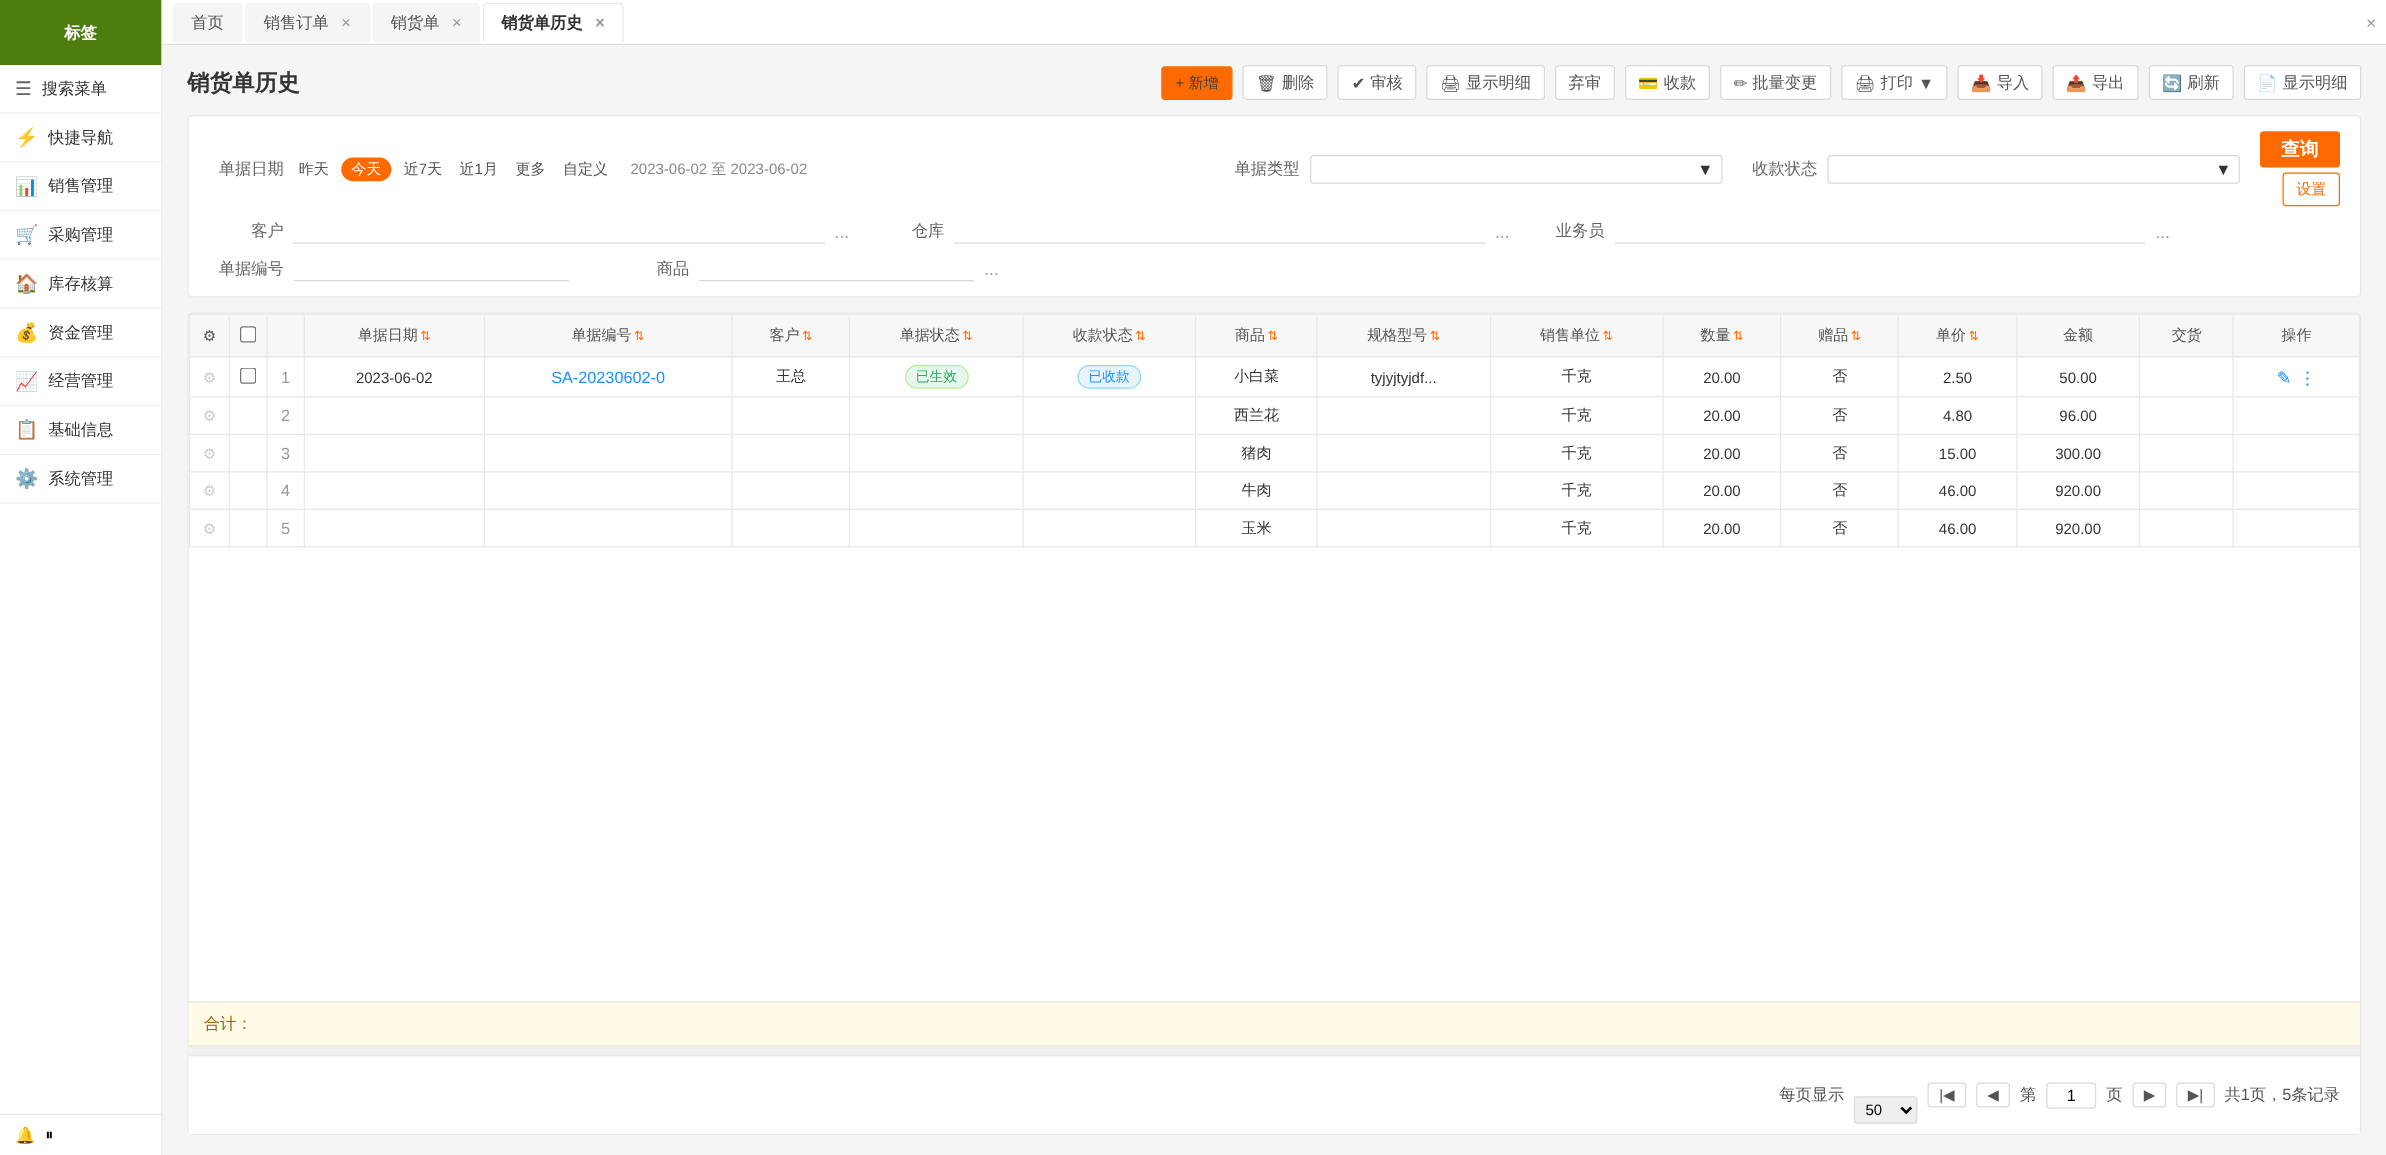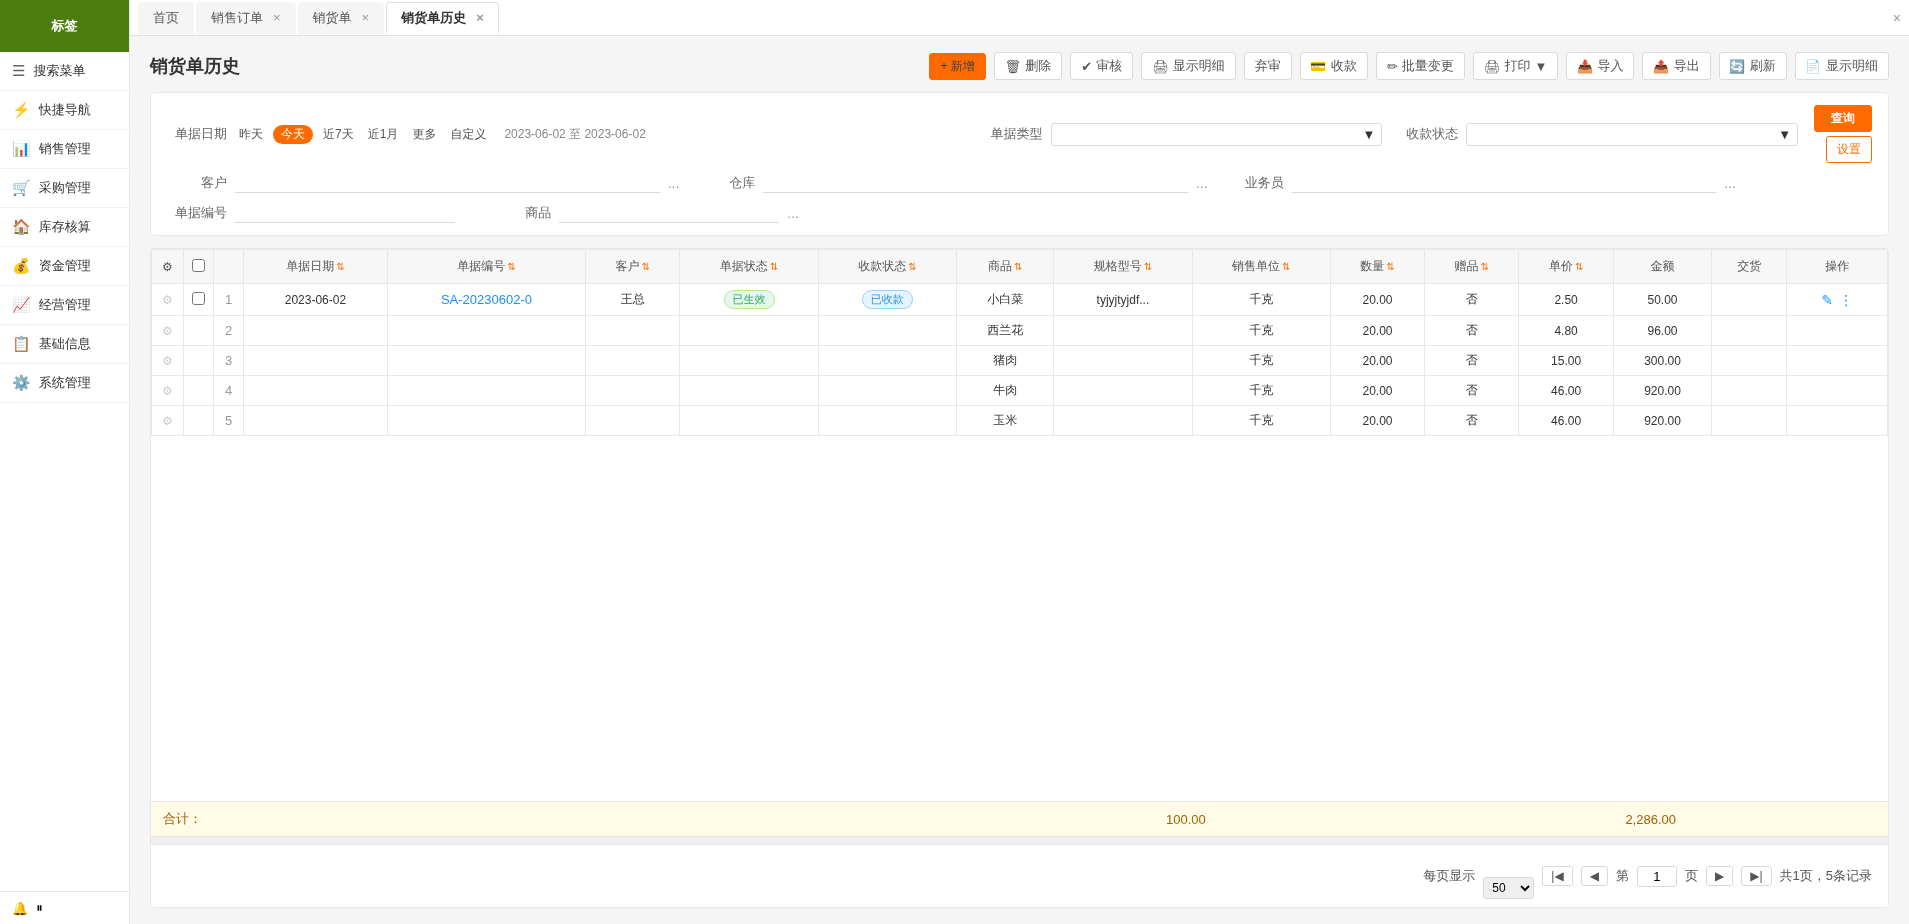--- a/index.html
+++ b/index.html
@@ -170,21 +170,21 @@
       font-size: 12px; color: #555;
     }
     .page-input { width: 40px; border: 1px solid #d9d9d9; border-radius: 3px; text-align: center; padding: 2px 4px; }
 
     .setting-btn {
       background: #fff; border: 1px solid #ff6a00; color: #ff6a00;
       padding: 4px 10px; border-radius: 3px; cursor: pointer; font-size: 12px;
     }
     .query-btn {
       background: #ff6a00; border: 1px solid #ff6a00; color: #fff;
-      padding: 4px 16px; border-radius: 3px; cursor: pointer; font-size: 12px; font-weight: bold;
+      padding: 4px 16px; border-radius: 3px; cursor: pointer; font-size: 15px; font-weight: bold;
     }
     .op-icon { color: #1890ff; cursor: pointer; font-size: 14px; margin: 0 3px; }
     .row-num { color: #999; }
     .scrollbar-area { height: 8px; background: #f0f0f0; border-top: 1px solid #e8e8e8; }
   </style>
 </head>
 <body>
 
 <div class="sidebar">
   <div class="sidebar-logo">
@@ -497,28 +497,20 @@
                 <td>920.00</td>
                 <td></td>
                 <td></td>
               </tr>
             </tbody>
         </table>
       </div>
 
       <div class="table-footer">
         <span style="margin-right:16px;">合计：</span>
-        <div class="footer-total">
-          <span style="margin-left:calc(62% - 80px);">
-            <span>100.00</span>
-          </span>
-          <span style="margin-left: auto; margin-right: 200px;">
-            <span>2,286.00</span>
-          </span>
-        </div>
       </div>
 
       <div class="scrollbar-area"></div>
 
       <div class="pagination-bar">
         <span>每页显示</span>
         <select class="page-size-select">
           <option>50</option>
           <option>100</option>
           <option>200</option>

